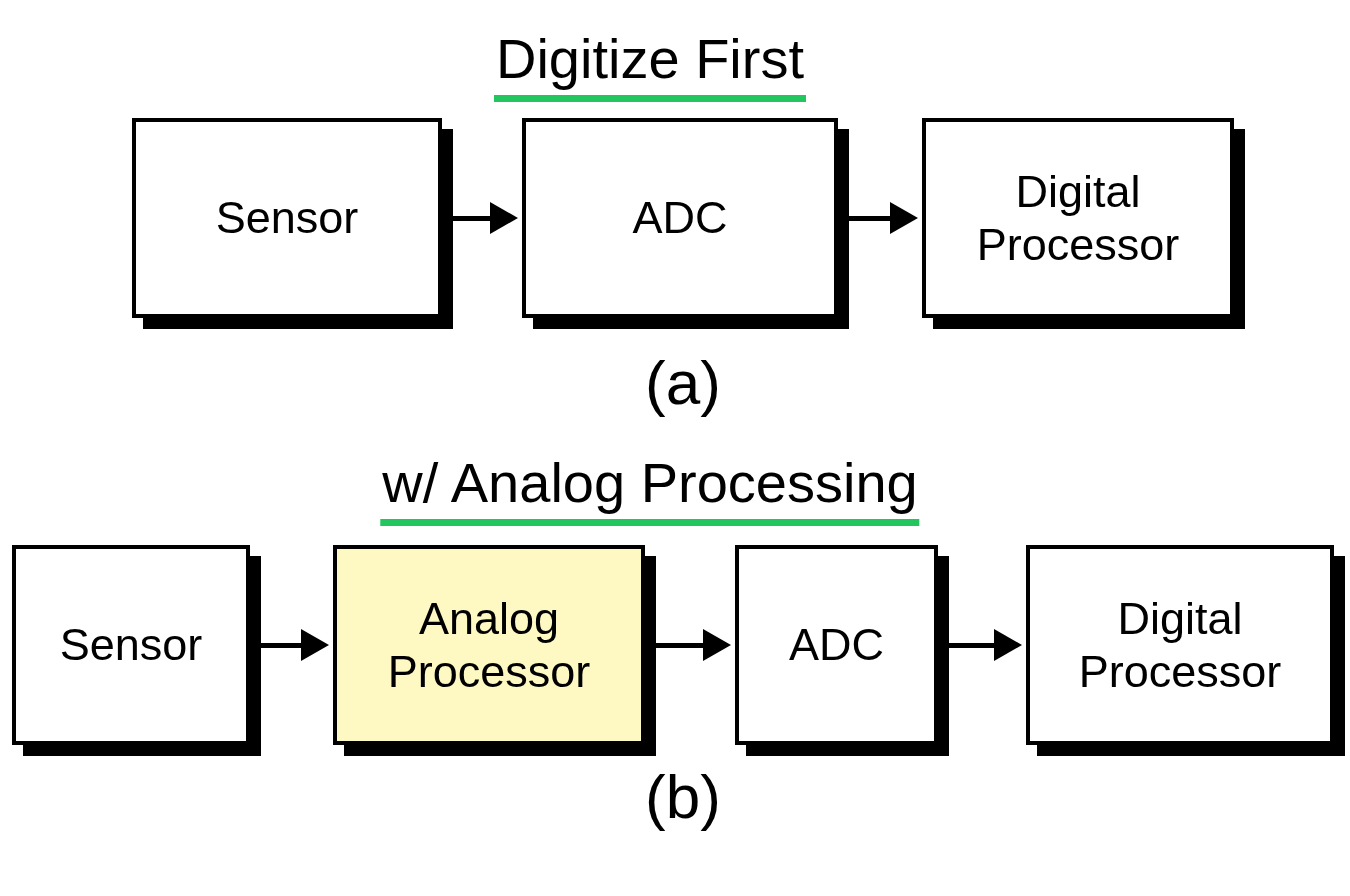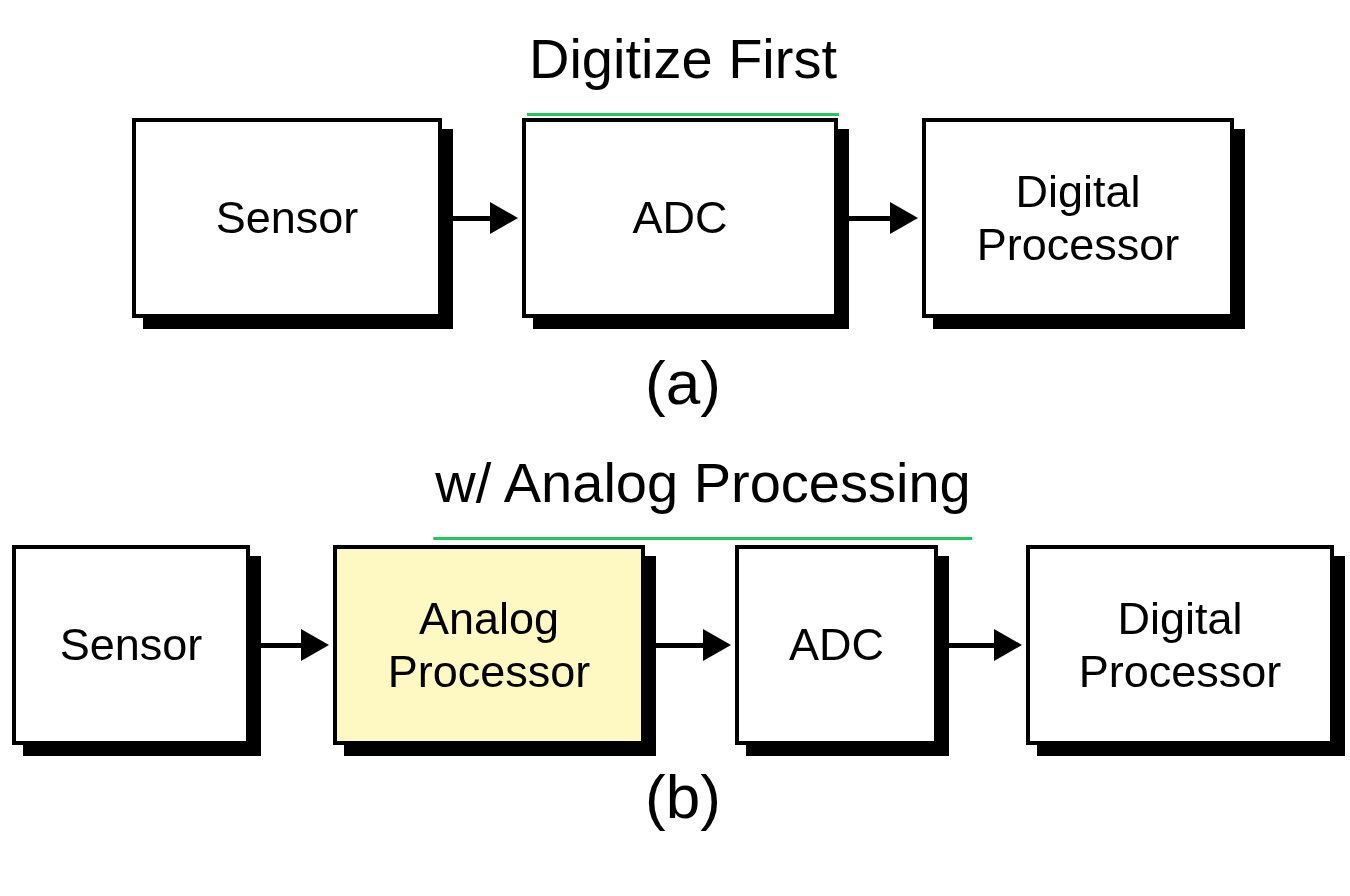--- a/index.html
+++ b/index.html
@@ -11,33 +11,33 @@
   }
   .page {
     position: relative;
     width: 1350px;
     height: 896px;
     background: #ffffff;
     overflow: hidden;
   }
   .title {
     position: absolute;
-    left: 683px;
+    left: 650px;
     transform: translateX(-50%);
     margin: 0;
     font-size: 56px;
     font-weight: 500;
     letter-spacing: 0px;
     white-space: nowrap;
-    border-bottom: 3px solid #22c55e;
-    padding: 0 2px 23px 2px;
+    border-bottom: 7px solid #22c55e;
+    padding: 0 2px 5px 2px;
     line-height: 1.1;
   }
   .title-a { top: 28px; }
-  .title-b { top: 452px; margin-left: 20px; }
+  .title-b { top: 452px; }
   .caption {
     position: absolute;
     left: 683px;
     transform: translateX(-50%);
     margin: 0;
     font-size: 62px;
     font-weight: 500;
     line-height: 1.0;
     white-space: nowrap;
   }

